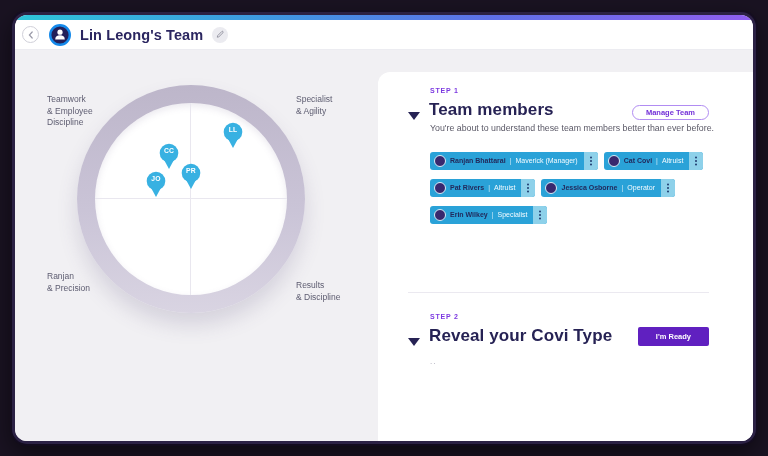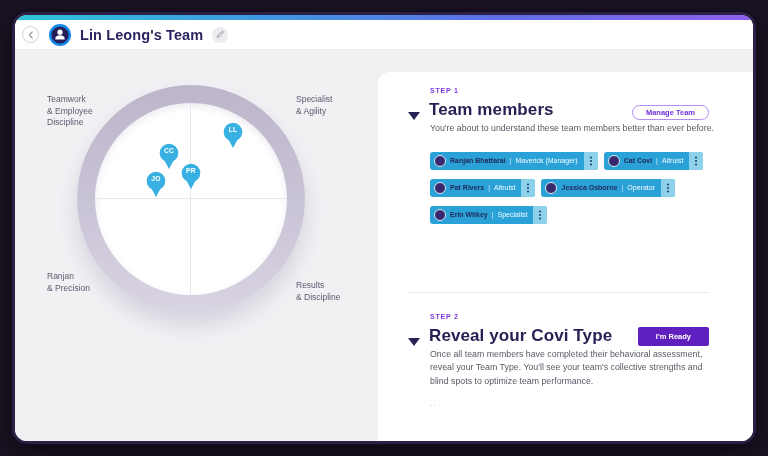--- a/index.html
+++ b/index.html
@@ -218,19 +218,18 @@
         </div>
 
         <div class="divider"></div>
 
         <div class="step-label step2-label">STEP 2</div>
         <div class="sec-head">
           <div class="tri"></div>
           <div class="sec-title">Reveal your Covi Type</div>
           <button class="btn-solid">I'm Ready</button>
         </div>
-        <div class="sec-desc">Once all team members have completed their behavioral assessment, reveal your Team Type. You'll see your team's collective strengths and blind spots to optimize team performance.</div>
         <div class="trunc">..</div>
 
       </div>
     </div>
   </div>
 </div>
 
 </body></html>

